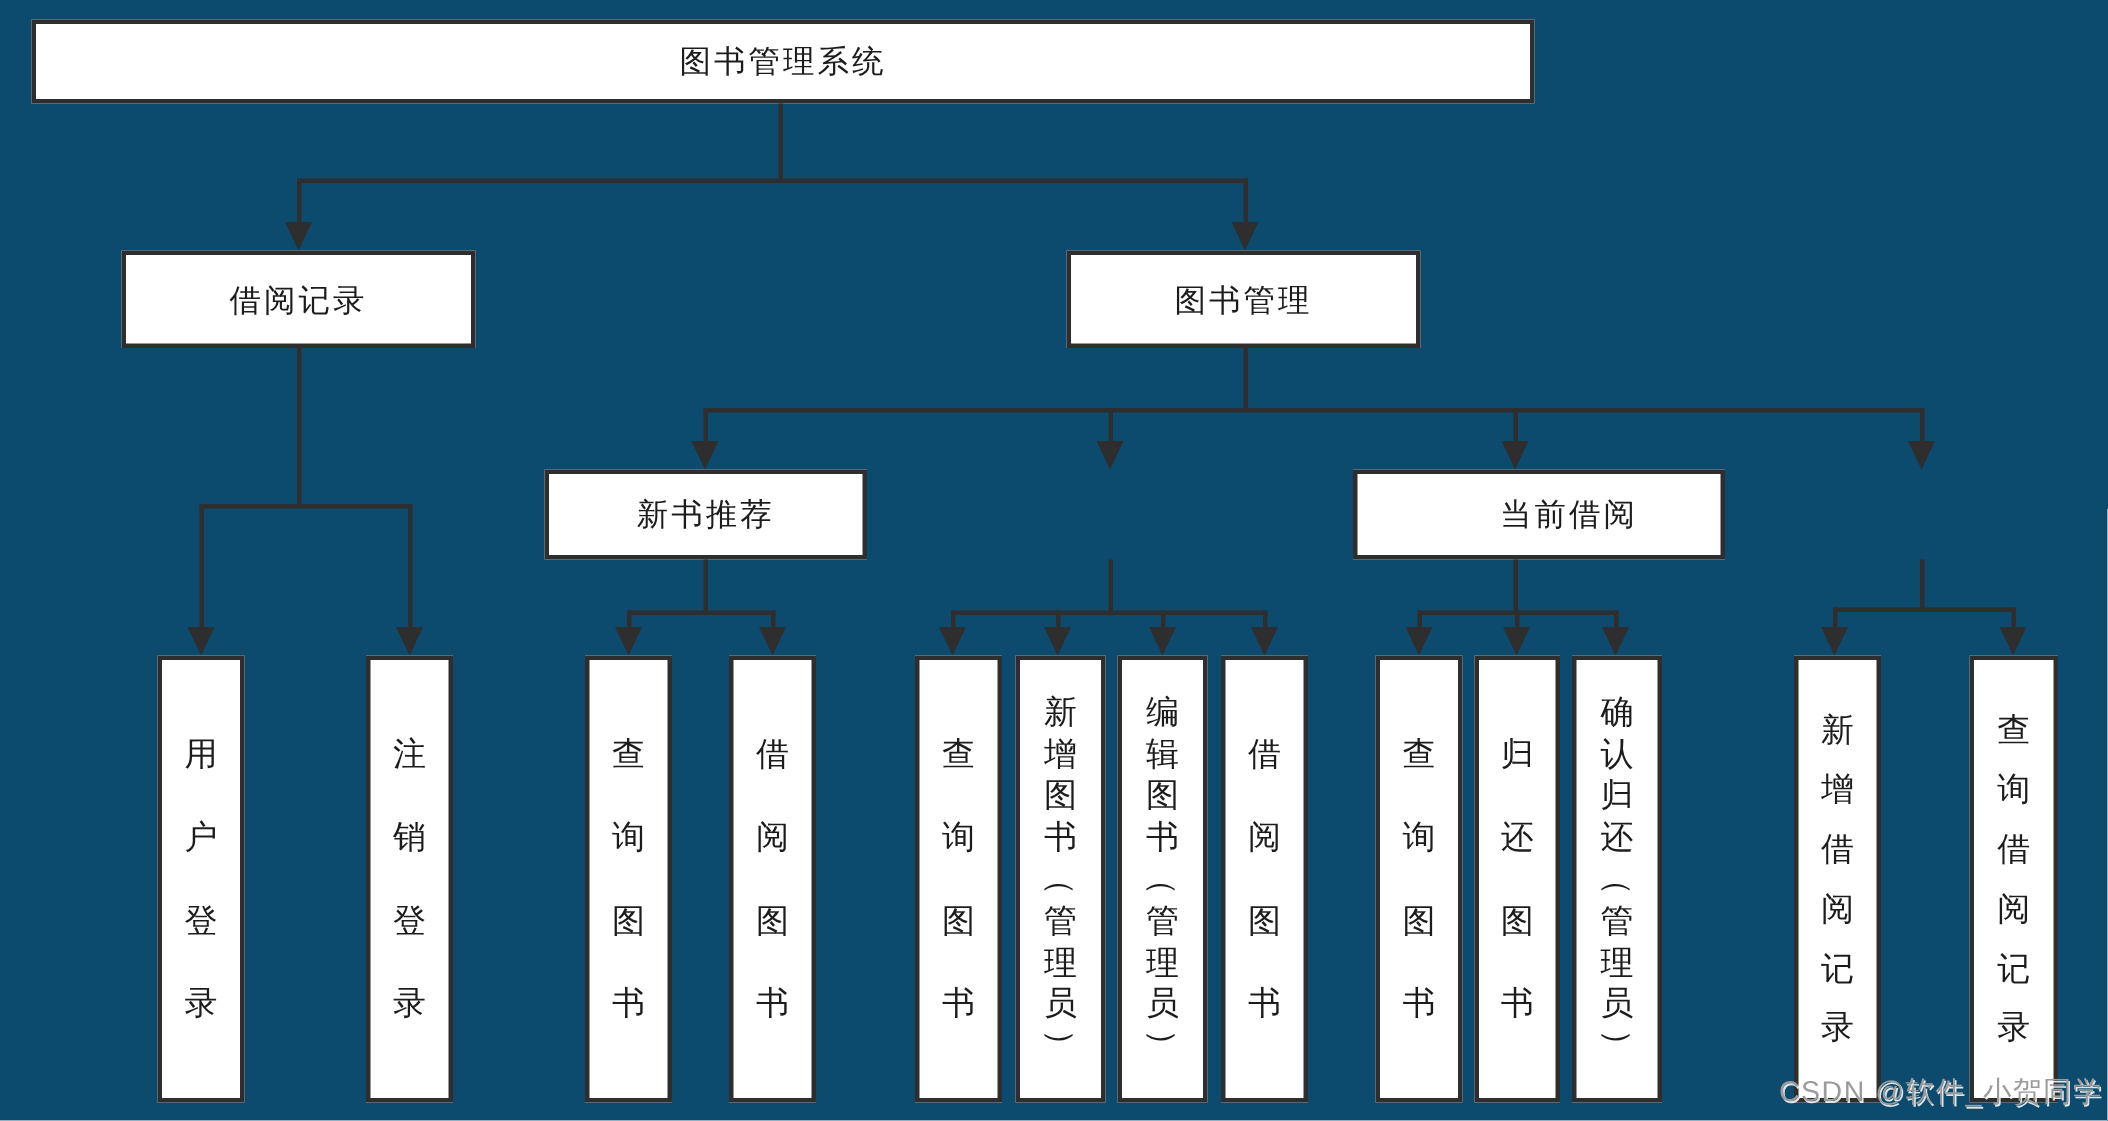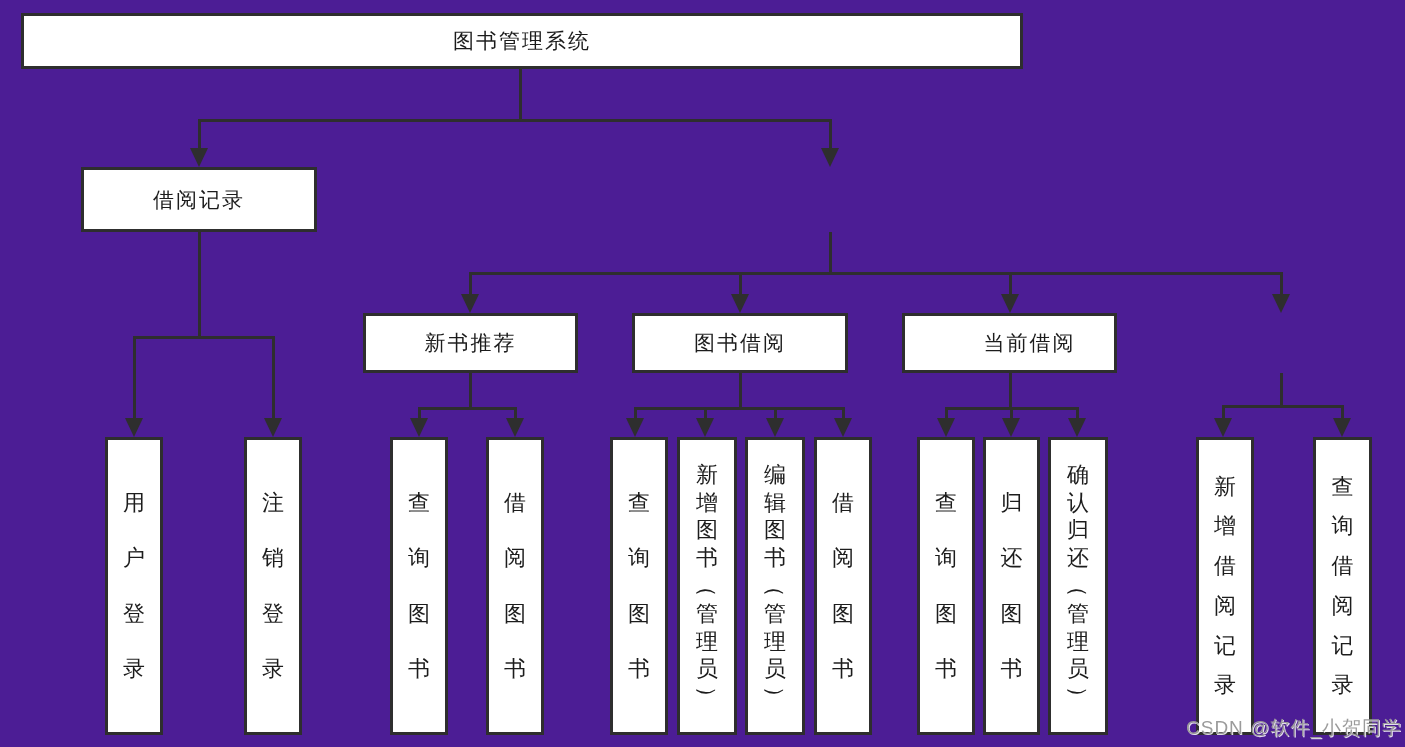--- a/index.html
+++ b/index.html
@@ -1,17 +1,17 @@
 <!DOCTYPE html>
 <html><head>
 <meta charset="utf-8">
 <style>
   html,body{margin:0;padding:0;background:#fff;}
   .canvas{
-    position:relative;width:1405px;height:747px;background:#4c1d95;
+    position:relative;width:1405px;height:747px;background:#0c4a6e;
     font-family:"Liberation Sans","DejaVu Sans",sans-serif;color:#1c1c1c;overflow:hidden;
   }
   .node{
     position:absolute;box-sizing:border-box;border:3px solid #2e2e2e;background:#ffffff;
     display:flex;align-items:center;justify-content:center;
     font-size:21px;letter-spacing:2px;white-space:nowrap;
   }
   .leaf{
     flex-direction:column;justify-content:space-evenly;
     padding:18px 0;font-size:22px;letter-spacing:0;white-space:normal;
@@ -43,20 +43,23 @@
 
   <div class="vline" style="left:519px;top:69px;height:53px;"></div>
   <div class="hline" style="left:198px;top:119px;width:634px;"></div>
   <div class="vline" style="left:198px;top:119px;height:32px;"></div>
   <div class="vline" style="left:829px;top:119px;height:32px;"></div>
   <div class="arrow" style="left:190px;top:148px;"></div>
   <div class="arrow" style="left:821px;top:148px;"></div>
 
   <div class="node" style="left:81px;top:167px;width:236px;height:65px;">
     <span>借阅记录</span>
+  </div>
+  <div class="node" style="left:711px;top:167px;width:236px;height:65px;">
+    <span>图书管理</span>
   </div>
 
   <div class="vline" style="left:198px;top:232px;height:107px;"></div>
   <div class="hline" style="left:133px;top:336px;width:142px;"></div>
   <div class="vline" style="left:133px;top:336px;height:86px;"></div>
   <div class="vline" style="left:272px;top:336px;height:86px;"></div>
   <div class="arrow" style="left:125px;top:418px;"></div>
   <div class="arrow" style="left:264px;top:418px;"></div>
 
   <div class="node leaf" style="left:105px;top:437px;width:58px;height:298px;">
@@ -81,24 +84,21 @@
   <div class="vline" style="left:1009px;top:272px;height:26px;"></div>
   <div class="vline" style="left:1280px;top:272px;height:26px;"></div>
   <div class="arrow" style="left:461px;top:294px;"></div>
   <div class="arrow" style="left:731px;top:294px;"></div>
   <div class="arrow" style="left:1001px;top:294px;"></div>
   <div class="arrow" style="left:1272px;top:294px;"></div>
 
   <div class="node" style="left:363px;top:313px;width:215px;height:60px;">
     <span>新书推荐</span>
   </div>
-  <div class="node" style="left:632px;top:313px;width:216px;height:60px;">
-    <span>图书借阅</span>
-  </div>
-  <div class="node" style="left:902px;top:313px;width:215px;height:60px;padding-left:40px;">
+  <div class="node" style="left:902px;top:313px;width:248px;height:60px;padding-left:40px;">
     <span>当前借阅</span>
   </div>
 
   <div class="vline" style="left:469px;top:373px;height:37px;"></div>
   <div class="hline" style="left:418px;top:407px;width:99px;"></div>
   <div class="vline" style="left:418px;top:407px;height:15px;"></div>
   <div class="vline" style="left:514px;top:407px;height:15px;"></div>
   <div class="arrow" style="left:410px;top:418px;"></div>
   <div class="arrow" style="left:506px;top:418px;"></div>
 

